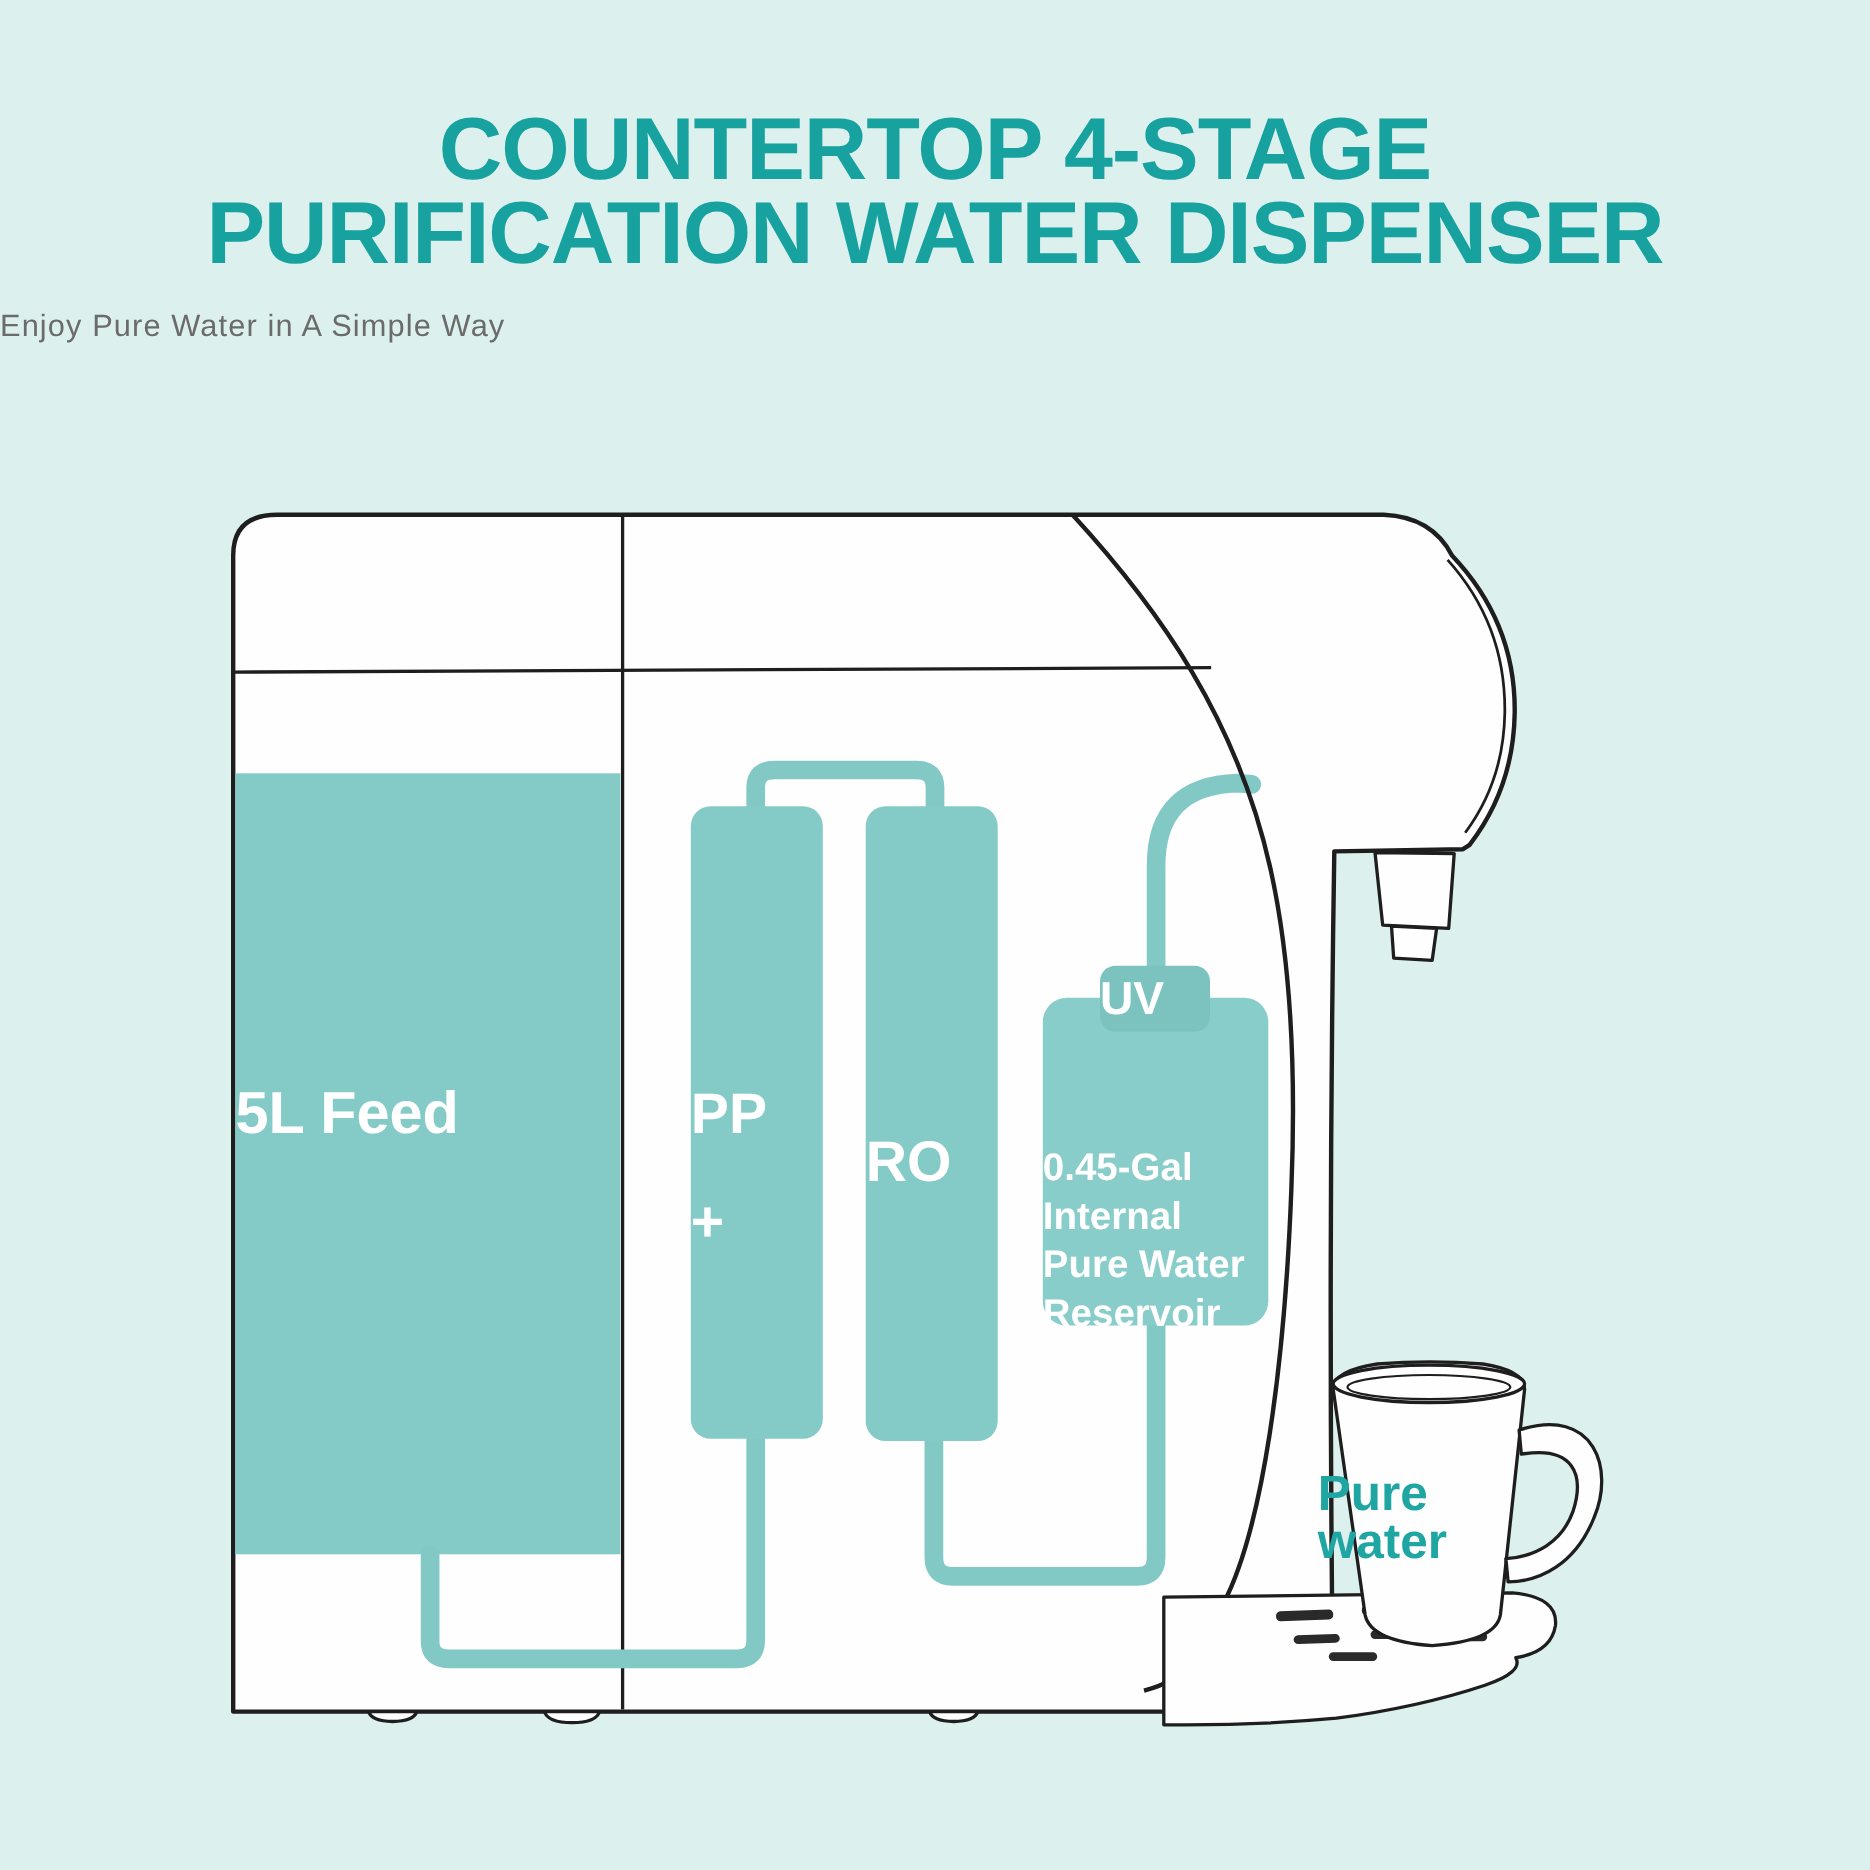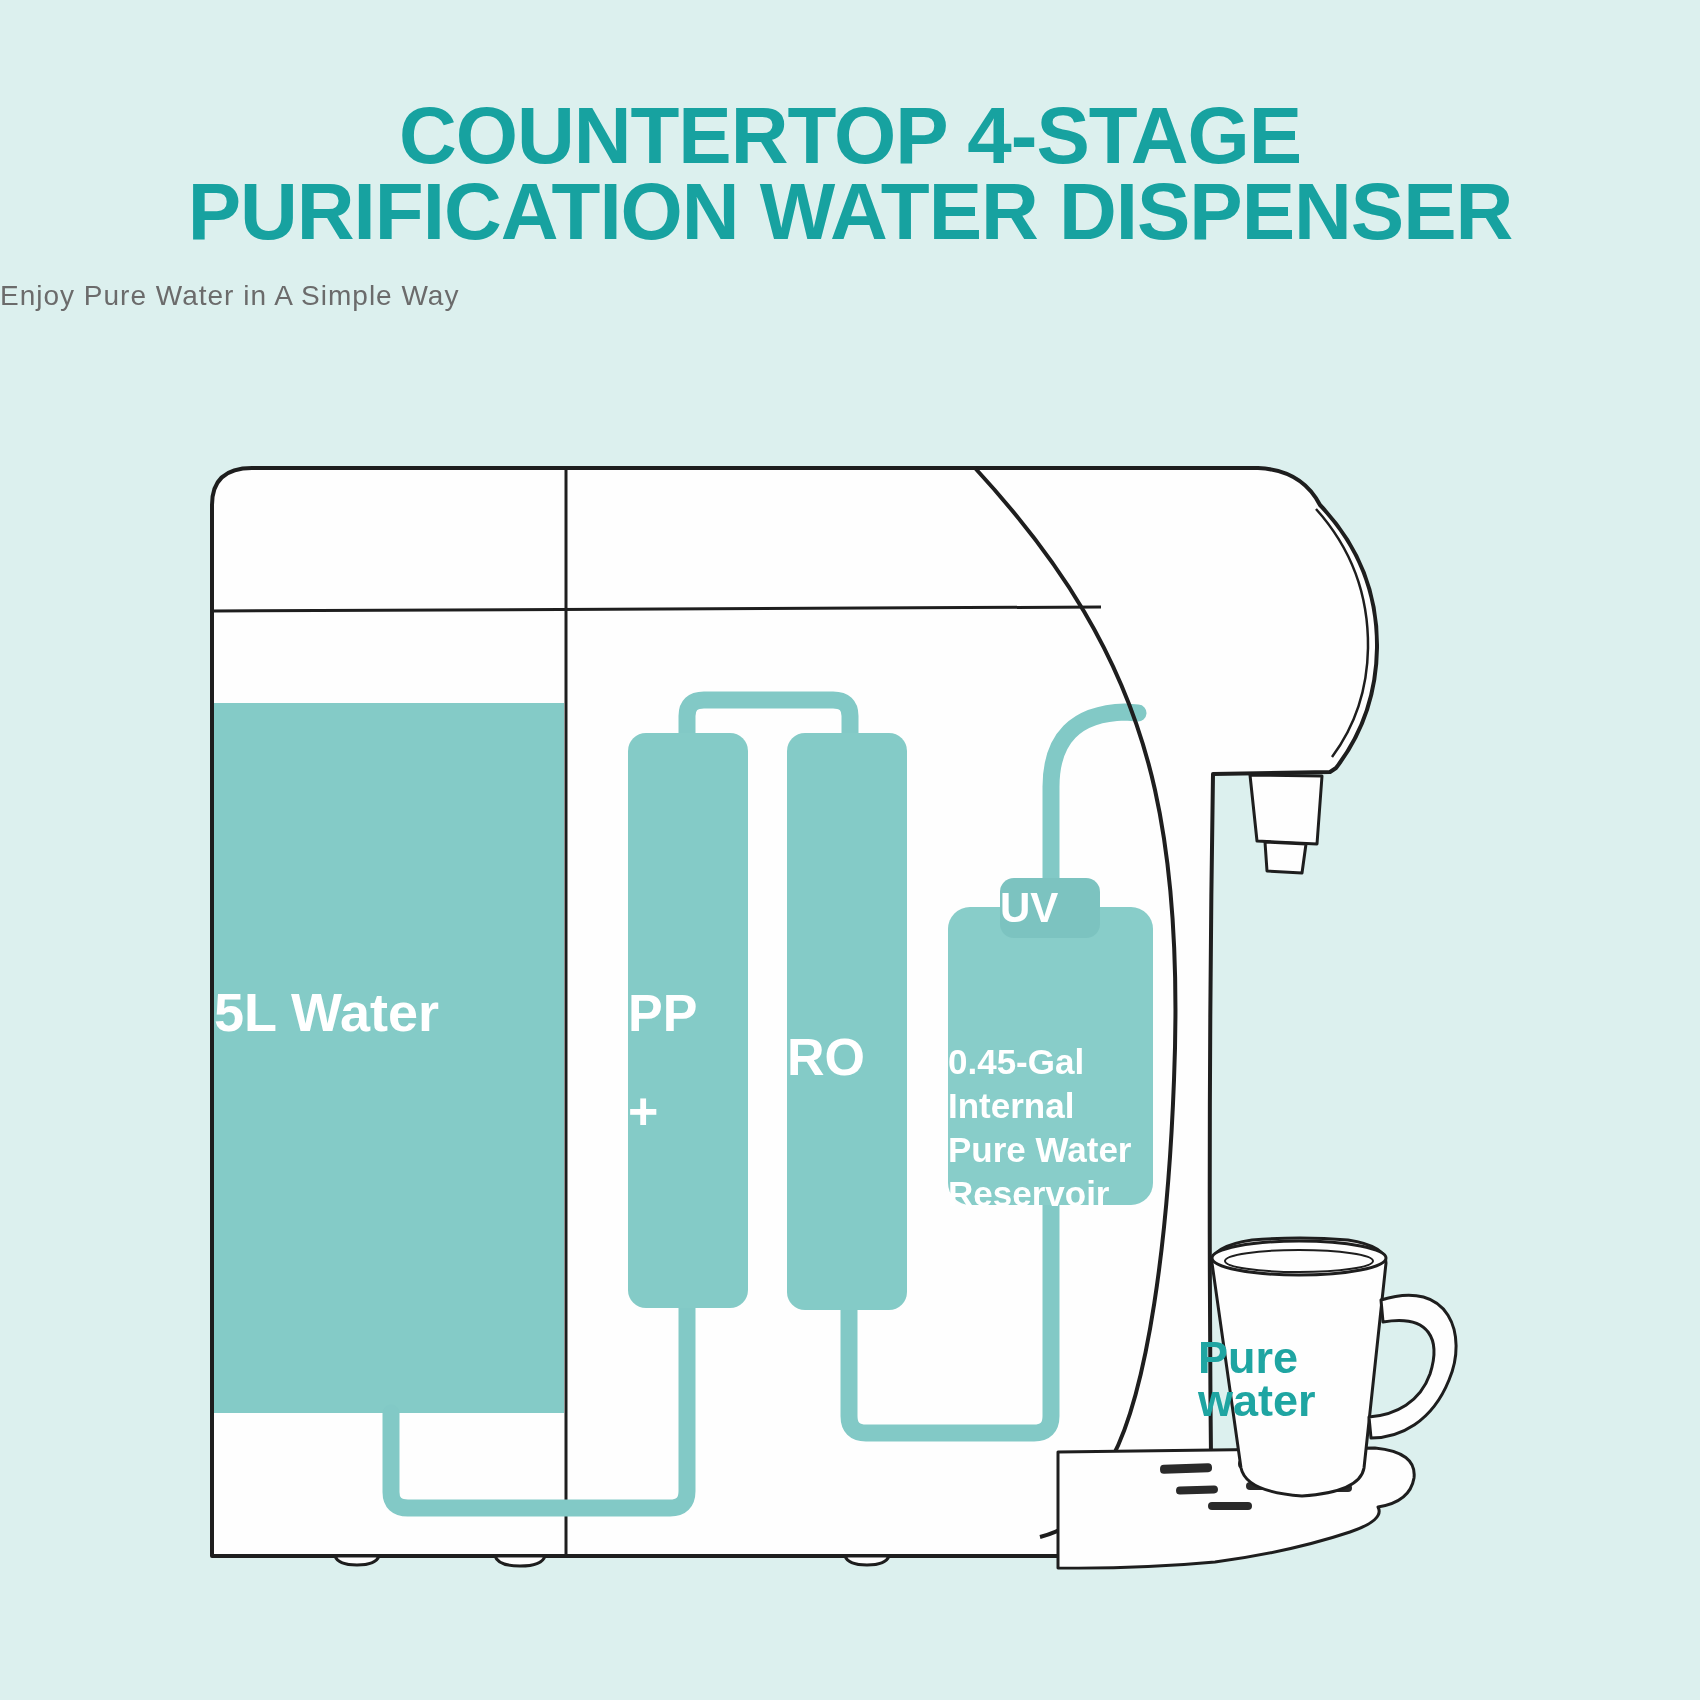--- a/index.html
+++ b/index.html
@@ -86,21 +86,21 @@
   <ellipse cx="1299" cy="1261" rx="74" ry="11" fill="none" stroke="#1E1E1E" stroke-width="2"></ellipse>
   <path d="M 1381 1300 C 1450 1278 1468 1336 1449 1380 C 1432 1422 1400 1438 1371 1438
            L 1369 1417 C 1396 1415 1420 1402 1430 1374 C 1441 1340 1430 1314 1383 1322 Z" fill="#FEFEFE" stroke="#1E1E1E" stroke-width="3" stroke-linejoin="round"></path>
 </svg>
 
 <div class="abs title-line" style="top:96px">COUNTERTOP 4-STAGE</div>
 <div class="abs title-line" style="top:172px">PURIFICATION WATER DISPENSER</div>
 <div class="abs subtitle" style="top:282px">Enjoy Pure Water in A Simple Way</div>
 
 <div class="abs diagram-label tank-label">
-  <div>5L Water</div>
+  <div>5L Feed</div>
 </div>
 
 <div class="abs diagram-label pp-label">
   <div>PP</div>
   <div>+</div>
 </div>
 
 <div class="abs diagram-label ro-label">RO</div>
 
 <div class="abs diagram-label uv-label">UV</div>

